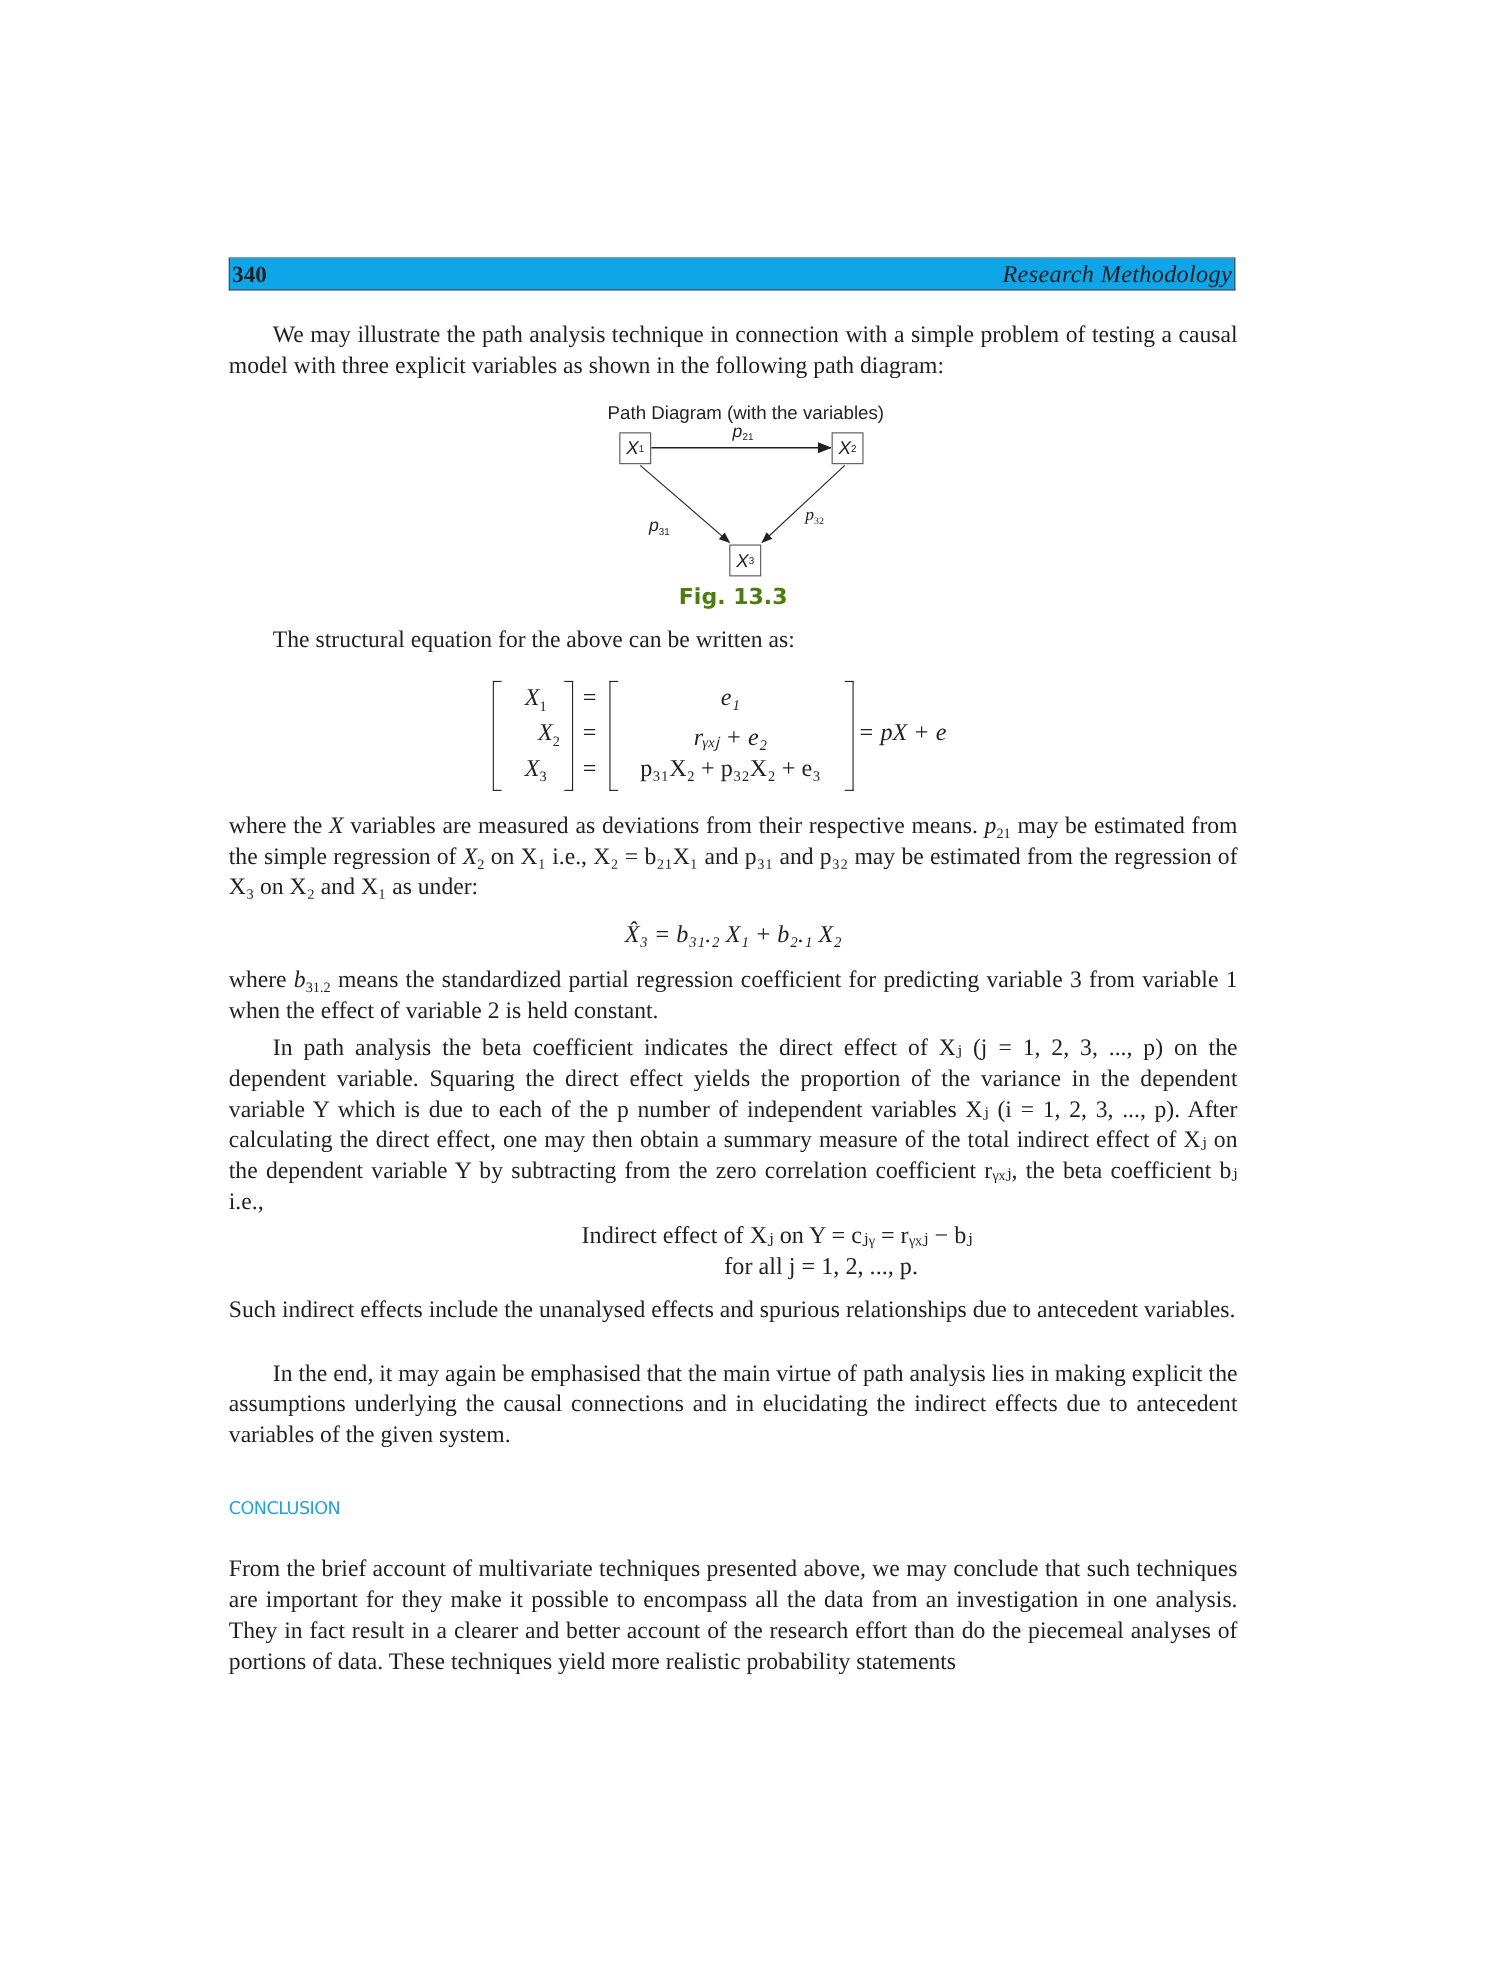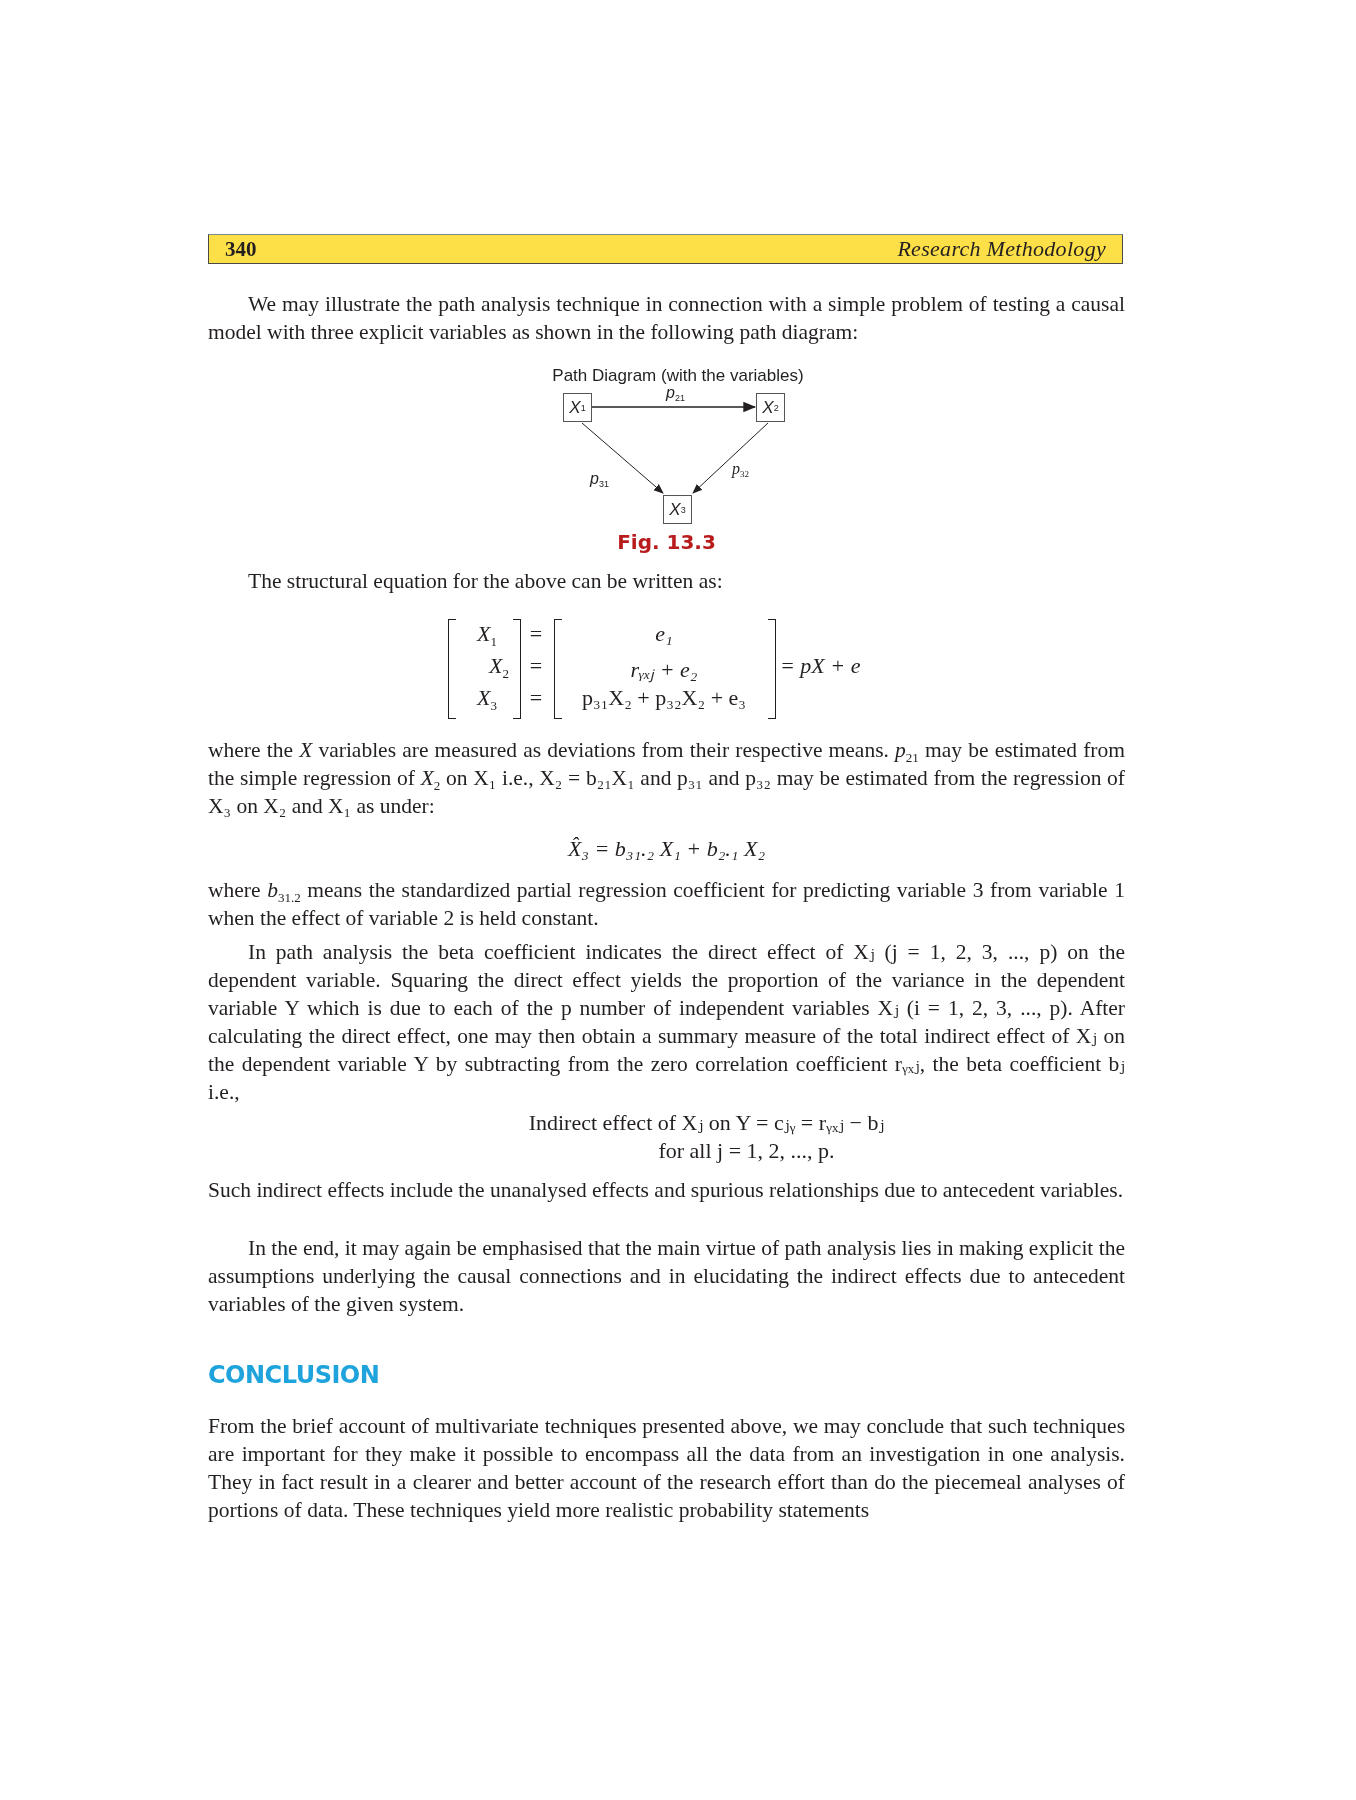--- a/index.html
+++ b/index.html
@@ -1,47 +1,47 @@
 <!DOCTYPE html>
 <html><head>
 <meta charset="utf-8">
 <style>
   html, body { margin:0; padding:0; background:#ffffff; }
   body { width:1356px; height:1800px; position:relative; overflow:hidden;
          font-family:"Liberation Serif", "DejaVu Serif", serif; color:#231f20; }
   .page { position:absolute; left:208px; top:0; width:917px; }
   .header { position:absolute; top:234px; left:0; width:915px; height:30px;
-            background:#fde047; border:1.5px solid #4a4a4a; border-top-color:#7a8a8f; box-sizing:border-box;
-            display:flex; align-items:center; justify-content:space-between; padding:0 16px; }
+            background:#0ea5e9; border:1.5px solid #4a4a4a; border-top-color:#7a8a8f; box-sizing:border-box;
+            display:flex; align-items:center; justify-content:space-between; padding:0 2px; }
   .header .pg { font-weight:bold; font-size:21px; }
   .header .title { font-style:italic; font-size:22px; letter-spacing:0.3px; }
   .p { position:absolute; left:0; width:917px; font-size:21.5px; line-height:28px; text-align:justify; }
   .p.ind { text-indent:40px; }
   i { font-style:italic; }
   sub { font-size:13px; vertical-align:-5px; line-height:0; }
   .diagram { position:absolute; left:330px; top:362px; width:280px; height:190px; }
   .diag-title { position:absolute; left:0; width:280px; top:4px; text-align:center;
                 font-family:"Liberation Sans", sans-serif; font-size:17px; }
   .node { position:absolute; width:29px; height:29px; border:1.5px solid #555; box-sizing:border-box;
           font-family:"Liberation Sans", sans-serif; font-style:italic; font-size:17px;
           display:flex; align-items:center; justify-content:center; background:#fff; }
   .node sub { font-size:9px; vertical-align:-3px; font-style:normal; }
   .plabel { position:absolute; font-family:"Liberation Sans", sans-serif; font-style:italic; font-size:16px; }
   .plabel sub { font-size:9px; font-style:normal; vertical-align:-3px; }
   .fig { position:absolute; left:0; width:917px; top:530px; text-align:center;
-         font-family:"DejaVu Sans", sans-serif; font-weight:bold; font-size:20px; color:#b91c1c; }
+         font-family:"DejaVu Sans", sans-serif; font-weight:bold; font-size:20px; color:#4d7c0f; }
   .matrix { position:absolute; left:448px; top:615px; width:440px; height:110px;
             font-family:"Liberation Serif", serif; font-size:22px; }
   .mrow { position:absolute; left:0; width:440px; height:32px; }
   .cell { position:absolute; top:0; text-align:center; }
   .bracket { position:absolute; top:4px; height:100px; width:8px; border:1.5px solid #231f20; box-sizing:border-box; }
   .bl { border-right:none; } .br { border-left:none; }
   .center-eq { position:absolute; left:0; width:917px; text-align:center; font-size:22px; }
   .heading { position:absolute; left:0; top:1361px; font-family:"DejaVu Sans", sans-serif;
-             font-size:24px; color:#1ea3dc; font-weight:bold; letter-spacing:-0.5px; }
+             font-size:16px; color:#1ea3dc; font-weight:normal; letter-spacing:-0.5px; }
 </style>
 </head>
 <body>
 
 <div class="page">
 
   <div class="header">
     <span class="pg">340</span>
     <span class="title">Research Methodology</span>
   </div>

